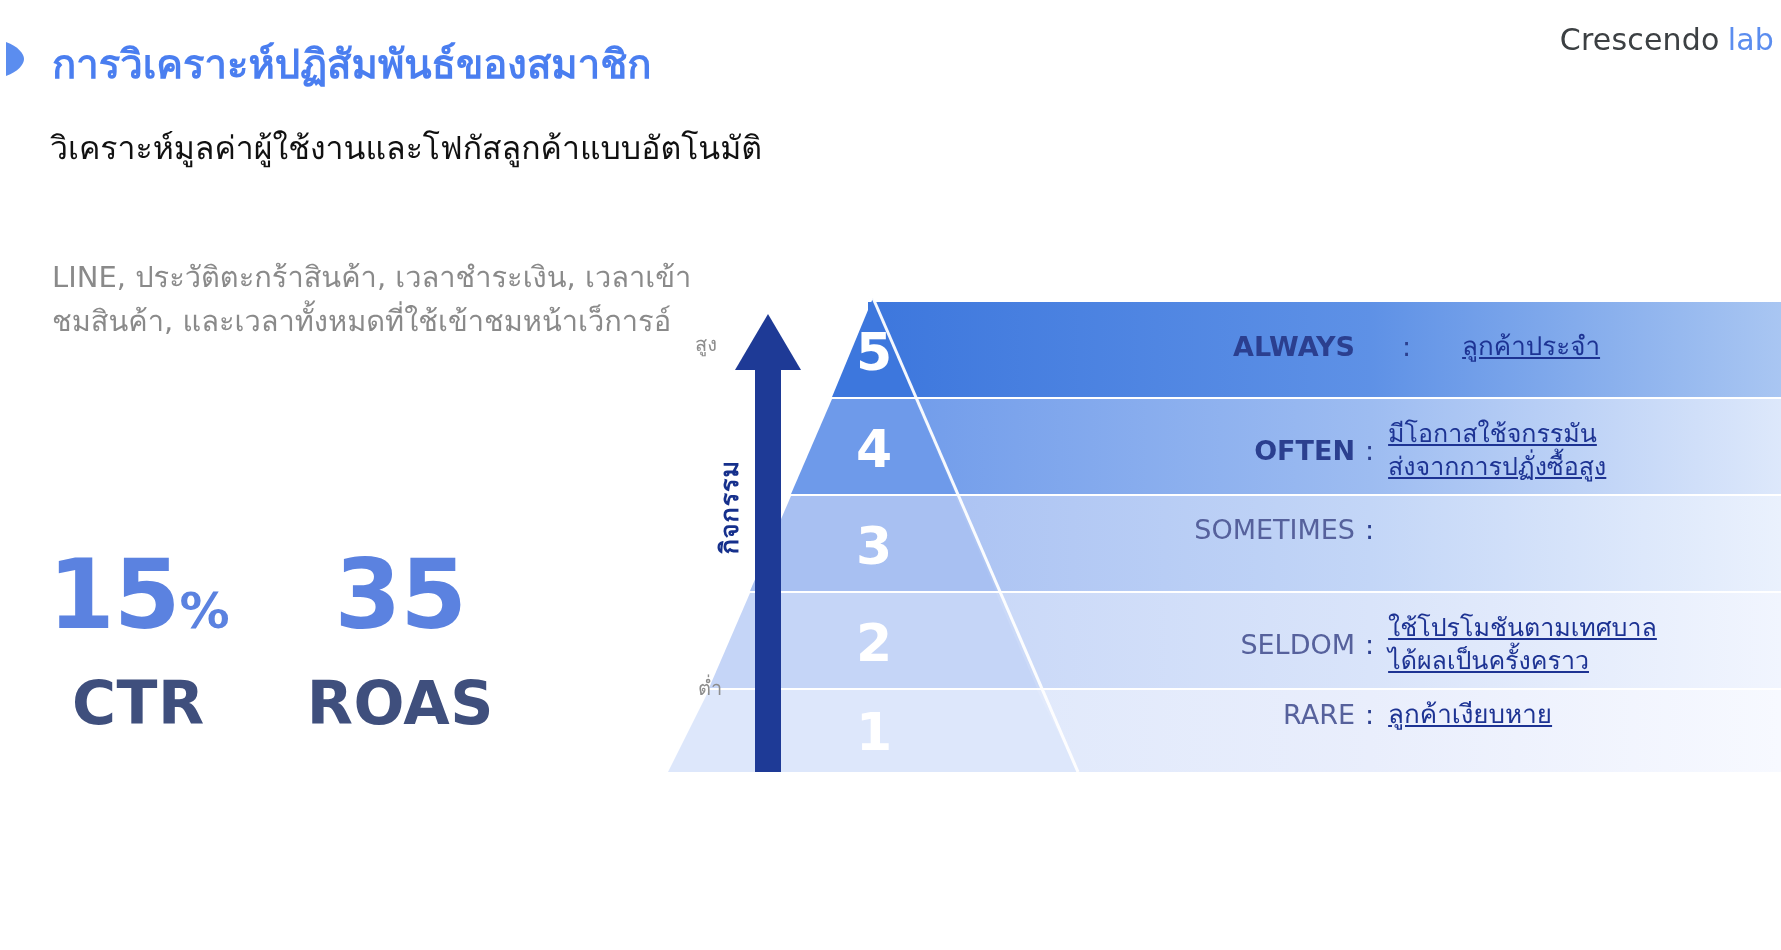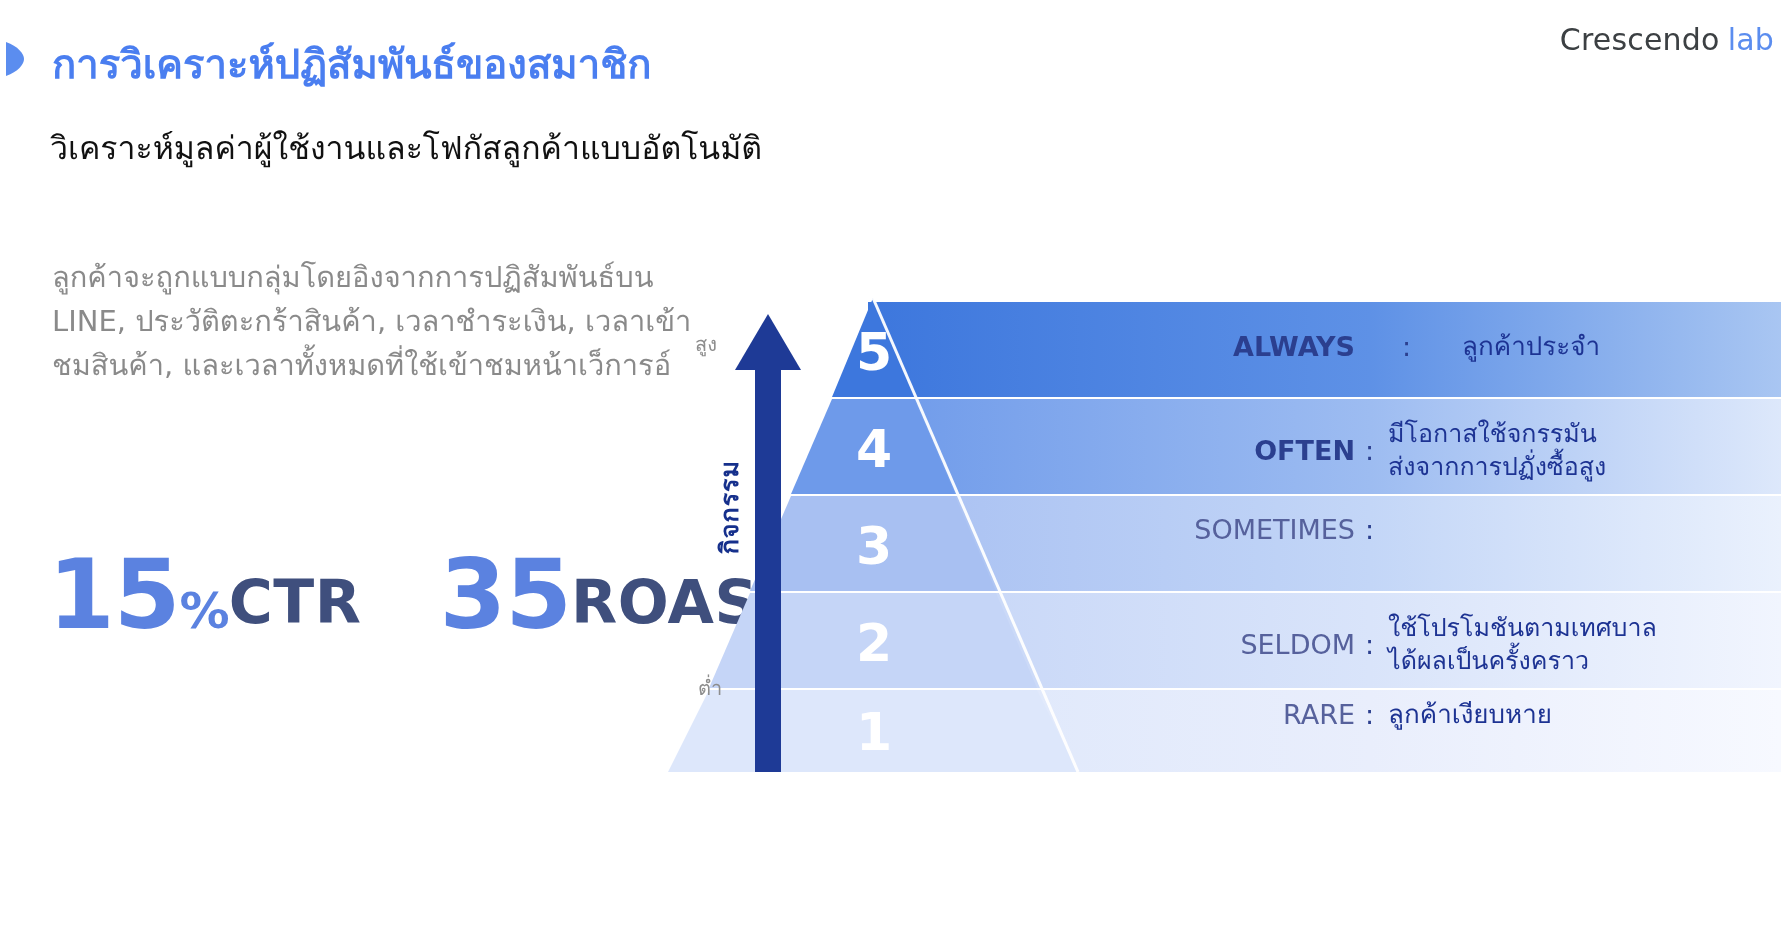--- a/index.html
+++ b/index.html
@@ -39,21 +39,21 @@
   #intro-paragraph{
     position:absolute;left:52px;top:255px;width:620px;
     font-size:29px;line-height:44px;color:#8a8a8a;font-weight:400;
   }
   #intro-paragraph div{white-space:nowrap;}
 
   #stats-row{
     position:absolute;left:48px;top:545px;
     display:flex;align-items:flex-start;gap:78px;
   }
-  .stat-block{display:flex;flex-direction:row;align-items:flex-start;}
+  .stat-block{display:flex;flex-direction:column;align-items:center;}
   .stat-value{
     font-size:96px;font-weight:bold;color:#5b82e0;
     line-height:1.05;letter-spacing:-1px;white-space:nowrap;
   }
   .stat-value .unit{font-size:50px;font-weight:bold;vertical-align:baseline;}
   .stat-label{
     margin-top:22px;
     font-size:60px;font-weight:bold;color:#3f4f7d;letter-spacing:.5px;
   }
 
@@ -88,42 +88,41 @@
   }
   .tier-key{
     font-size:27px;font-weight:bold;color:#2b3f8f;
     white-space:nowrap;text-align:right;width:215px;
   }
   .tier-key.light{font-weight:normal;color:#56619c;}
   .tier-colon{
     font-size:27px;color:#2b3f8f;margin:0 14px 0 10px;
   }
   .tier-desc{
-    font-size:26px;color:#1d3393;line-height:32px;white-space:nowrap;
+    font-size:26px;color:#1d3393;line-height:32px;white-space:nowrap;text-decoration:underline;
   }
   .tier-desc.two-line{font-size:25px;line-height:33px;}
 </style>
 </head>
 <body>
 
 <div id="header-bullet">
   <svg width="22" height="38" viewBox="0 0 22 38">
     <path d="M2 2 C14 6, 20 14, 20 19 C20 24, 14 32, 2 36 Z" fill="#5b8def"></path>
   </svg>
 </div>
 
 <div id="page-title">การวิเคราะห์ปฏิสัมพันธ์ของสมาชิก</div>
 <div id="page-subtitle">วิเคราะห์มูลค่าผู้ใช้งานและโฟกัสลูกค้าแบบอัตโนมัติ</div>
 
 <div id="brand-logo">
   <span>Crescendo</span><span class="lab">lab</span>
 </div>
 
 <div id="intro-paragraph">
-  <div>ลูกค้าจะถูกแบบกลุ่มโดยอิงจากการปฏิสัมพันธ์บน</div>
   <div>LINE, ประวัติตะกร้าสินค้า, เวลาชำระเงิน, เวลาเข้า</div>
   <div>ชมสินค้า, และเวลาทั้งหมดที่ใช้เข้าชมหน้าเว็การอ์</div>
 </div>
 
 <div id="stats-row">
   <div class="stat-block">
     <div class="stat-value"><span>15</span><span class="unit">%</span></div>
     <div class="stat-label">CTR</div>
   </div>
   <div class="stat-block">

